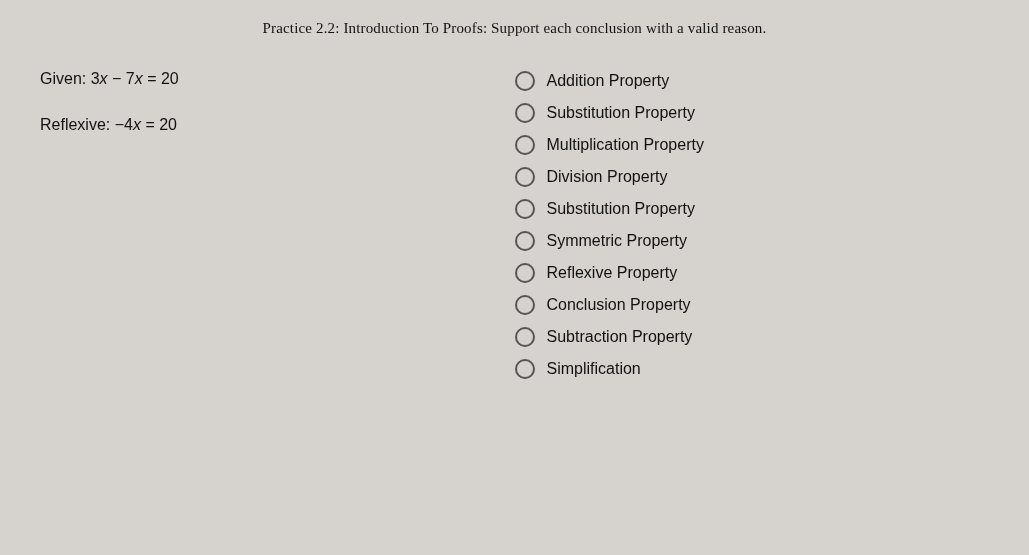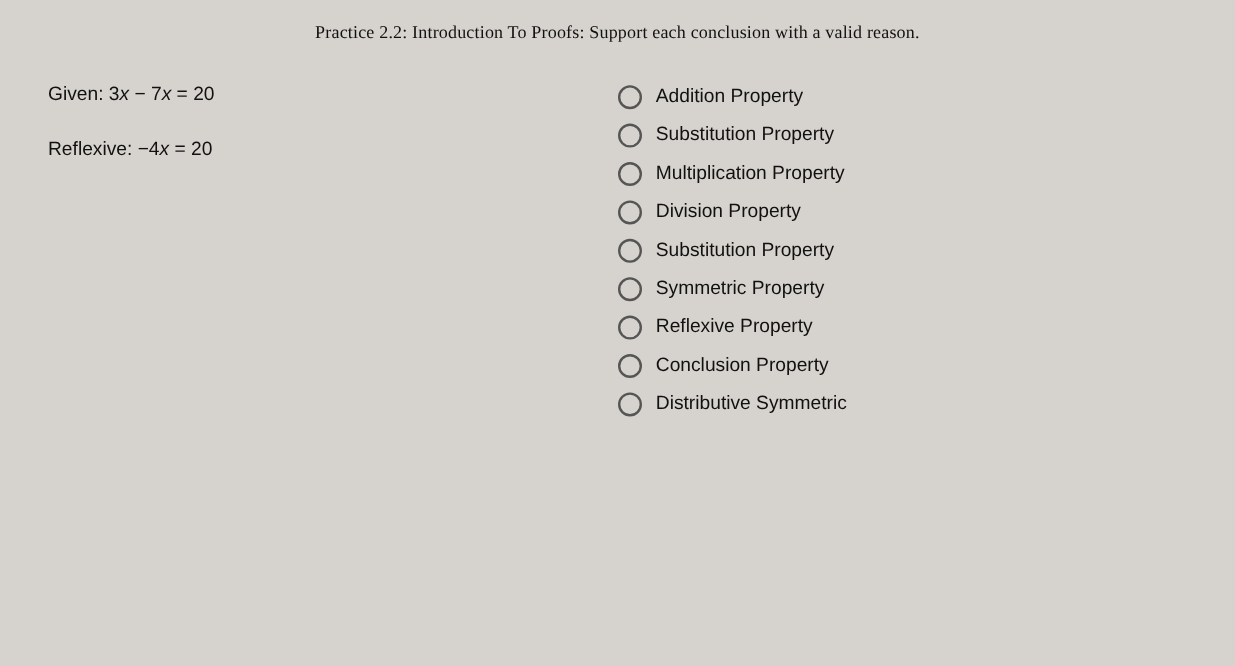--- a/index.html
+++ b/index.html
@@ -140,19 +140,23 @@
         <div class="option-item">
           <div class="radio-circle"></div>
           <span class="option-label">Reflexive Property</span>
         </div>
         <div class="option-item">
           <div class="radio-circle"></div>
           <span class="option-label">Conclusion Property</span>
         </div>
         <div class="option-item">
           <div class="radio-circle"></div>
-          <span class="option-label">Distributive Symmetric</span>
+          <span class="option-label">Subtraction Property</span>
+        </div>
+        <div class="option-item">
+          <div class="radio-circle"></div>
+          <span class="option-label">Simplification</span>
         </div>
       </div>
 
   </div>
 
 </div>
 
 </body></html>

